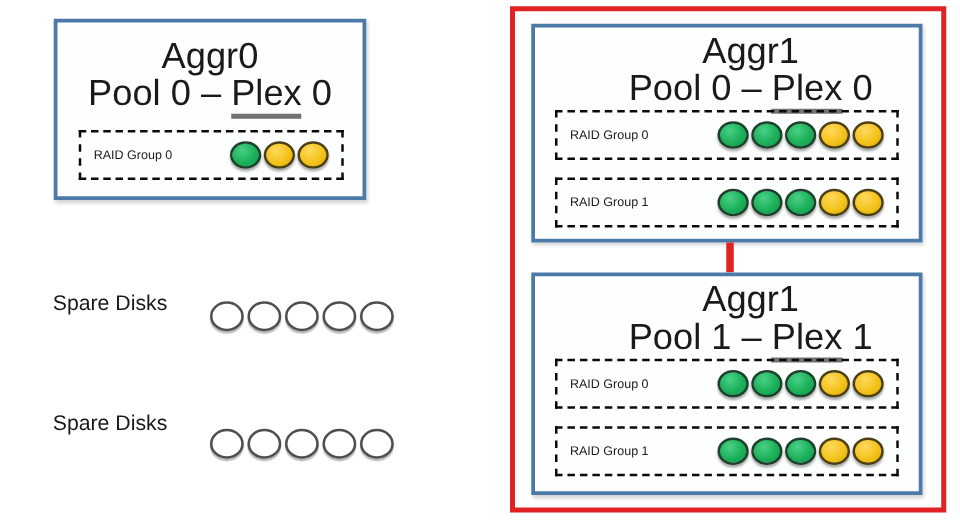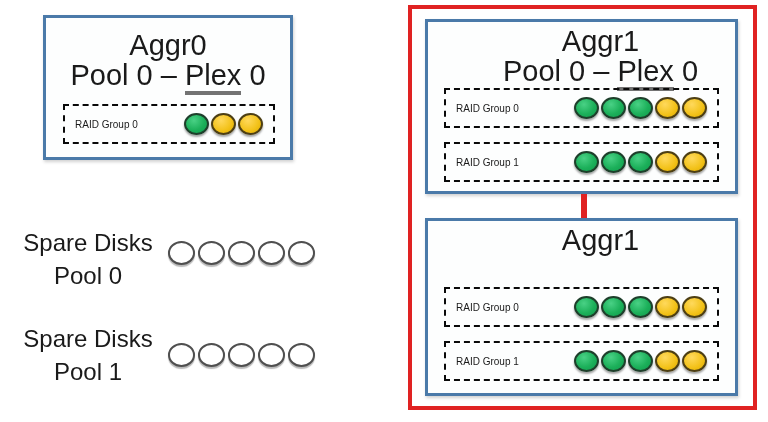--- a/index.html
+++ b/index.html
@@ -68,21 +68,21 @@
     background: #ffffff;
     border: 2px solid #4f4f4f;
     box-shadow: 0 2px 1px rgba(0,0,0,0.28);
   }
 
   
   .spare-label {
     position: absolute;
     width: 160px;
     text-align: center;
-    font-size: 24px;
+    font-size: 17px;
     line-height: 33px;
   }
   #spare0-label { left: 8px; top: 226px; }
   #spare1-label { left: 8px; top: 322px; }
   .spare-row { position: absolute; display: flex; gap: 3px; }
   #spare0-row { left: 168px; top: 241px; }
   #spare1-row { left: 168px; top: 343px; }
 
   
   #mirror-box {
@@ -127,33 +127,31 @@
       <span class="disk-row">
           <span class="disk green"></span>
           <span class="disk yellow"></span>
           <span class="disk yellow"></span>
         </span>
     </div>
   </div>
 
   <div class="spare-label" id="spare0-label">
     <div>Spare Disks</div>
-    <div>Pool 0</div>
   </div>
   <div class="spare-row" id="spare0-row">
       <span class="disk spare"></span>
       <span class="disk spare"></span>
       <span class="disk spare"></span>
       <span class="disk spare"></span>
       <span class="disk spare"></span>
     </div>
 
   <div class="spare-label" id="spare1-label">
     <div>Spare Disks</div>
-    <div>Pool 1</div>
   </div>
   <div class="spare-row" id="spare1-row">
       <span class="disk spare"></span>
       <span class="disk spare"></span>
       <span class="disk spare"></span>
       <span class="disk spare"></span>
       <span class="disk spare"></span>
     </div>
 
   <div id="mirror-box">
@@ -180,20 +178,21 @@
             <span class="disk yellow"></span>
             <span class="disk yellow"></span>
           </span>
       </div>
     </div>
 
     <div id="mirror-connector"></div>
 
     <div class="plex-panel" id="plex1-box">
       <div class="box-title">Aggr1</div>
+      <div class="box-subtitle"><span>Pool 1 – </span><span class="plex-ul">Plex</span><span> 1</span></div>
       <div class="raid-group rg-top">
         <span class="rg-label">RAID Group 0</span>
         <span class="disk-row">
             <span class="disk green"></span>
             <span class="disk green"></span>
             <span class="disk green"></span>
             <span class="disk yellow"></span>
             <span class="disk yellow"></span>
           </span>
       </div>

